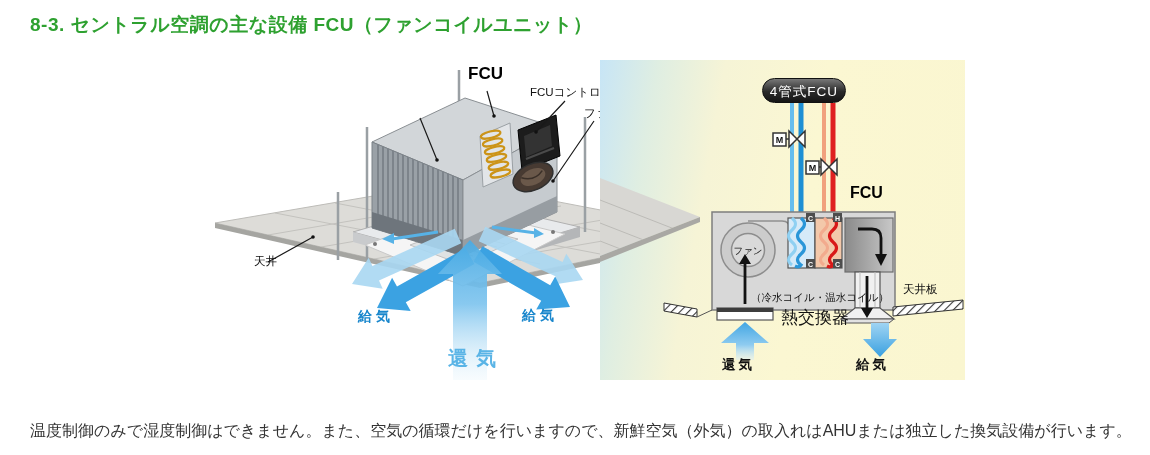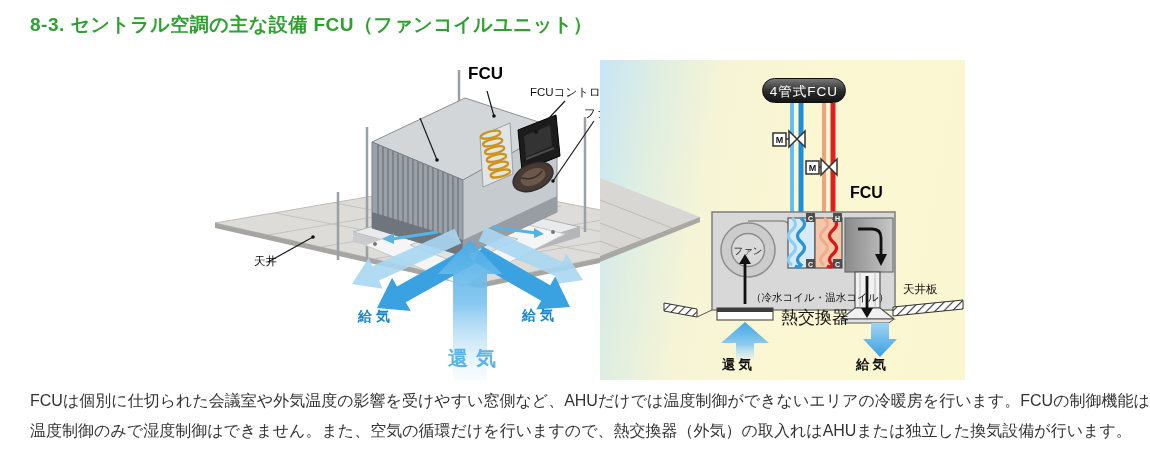--- a/index.html
+++ b/index.html
@@ -277,15 +277,14 @@
       <div id="badge" class="abs">4管式FCU</div>
       <div id="lbl-fcu-right" class="lbl">FCU</div>
       <div id="lbl-hx1" class="lbl center">熱交換器</div>
       <div id="lbl-hx2" class="lbl center">（冷水コイル・温水コイル）</div>
       <div id="lbl-tenjoban" class="lbl">天井板</div>
       <div id="lbl-return-r" class="lbl">還気</div>
       <div id="lbl-supply-r2" class="lbl">給気</div>
     </div>
   </div>
 
-  <div id="body1" class="abs bodytext">FCUは個別に仕切られた会議室や外気温度の影響を受けやすい窓側など、AHUだけでは温度制御ができないエリアの冷暖房を行います。FCUの制御機能は</div>
-  <div id="body2" class="abs bodytext">温度制御のみで湿度制御はできません。また、空気の循環だけを行いますので、熱交換器（外気）の取入れはAHUまたは独立した換気設備が行います。</div>
+  <div id="body2" class="abs bodytext">温度制御のみで湿度制御はできません。また、空気の循環だけを行いますので、新鮮空気（外気）の取入れはAHUまたは独立した換気設備が行います。</div>
 </div>
 
 </body></html>

